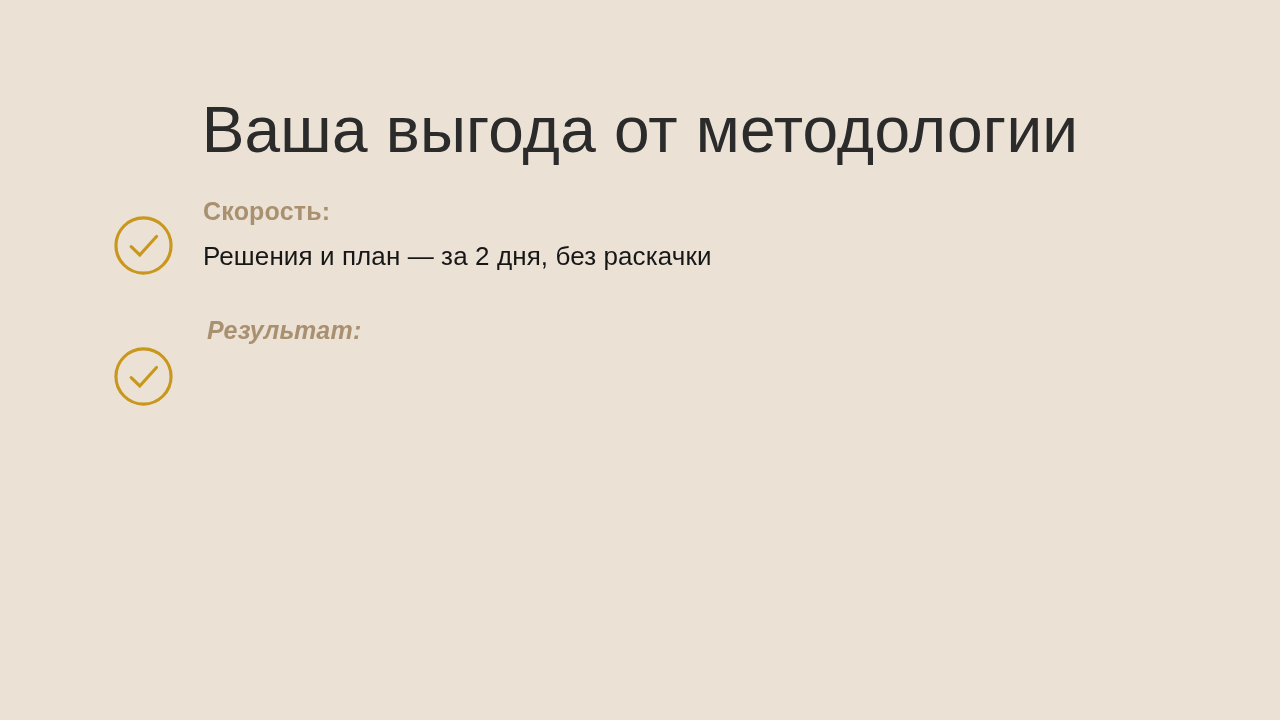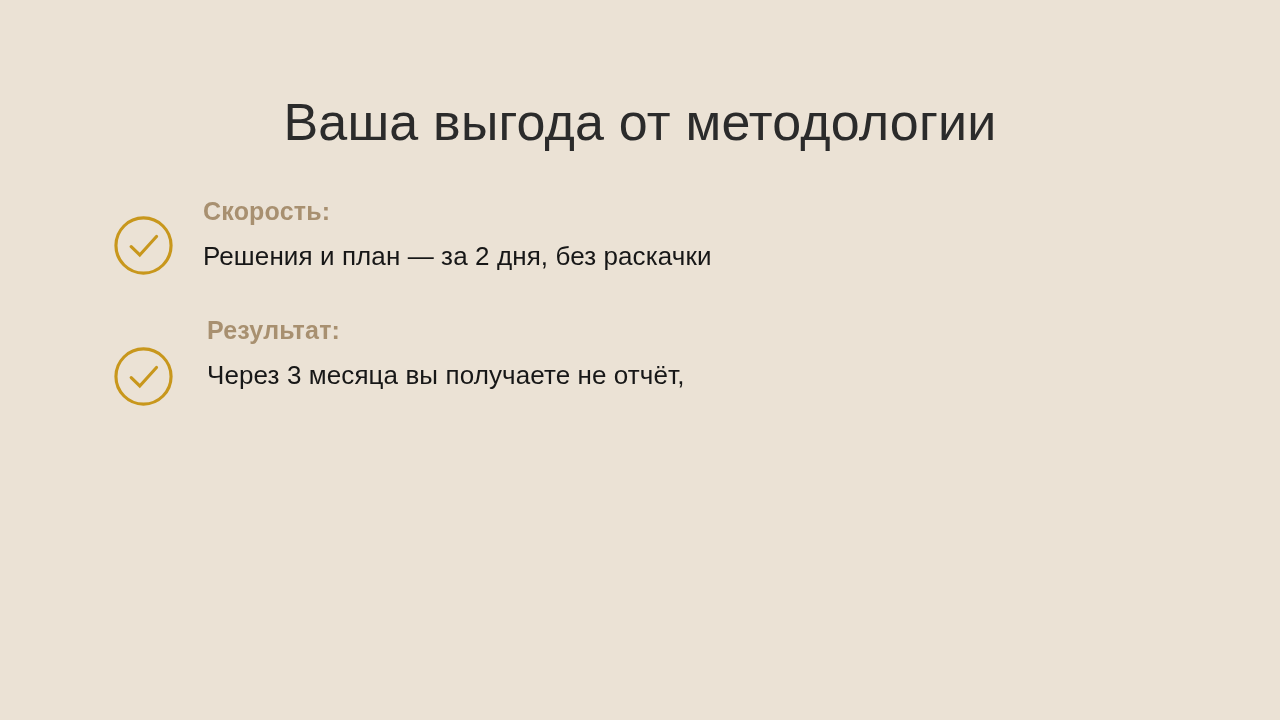--- a/index.html
+++ b/index.html
@@ -23,21 +23,21 @@
     box-sizing: border-box;
   }
 
   
   #slide-title {
     position: absolute;
     left: 0;
     top: 57px;
     width: 1280px;
     text-align: center;
-    font-size: 52px;
+    font-size: 64px;
     font-weight: 400;
     line-height: 60px;
     letter-spacing: 0.2px;
     color: #2b2b2b;
     white-space: nowrap;
   }
 
   
   #benefits {
     position: absolute;
@@ -47,21 +47,21 @@
   }
 
   .benefit-row {
     position: relative;
     display: flex;
     align-items: flex-start;
   }
 
   .benefit-row.row-0 { margin-top: 0px; }
   .benefit-row.row-1 { margin-top: 48px; }
-  .benefit-row.row-2 { margin-top: 38px; }
+  .benefit-row.row-2 { margin-top: 38px; font-style: italic; }
 
   .benefit-icon-cell {
     flex: 0 0 auto;
     width: 175px;
     display: flex;
     justify-content: flex-end;
     padding-right: 0px;
     box-sizing: border-box;
   }
 
@@ -137,19 +137,18 @@
     <div class="benefit-row row-2">
       <div class="benefit-icon-cell">
         <svg class="check-icon" viewBox="0 0 64 64">
           <circle cx="32" cy="32" r="28" fill="none" stroke="#C8971C" stroke-width="3.2"></circle>
           <path d="M19.5 33.2 L28.2 41.6 L45.2 22.8" fill="none" stroke="#C8971C" stroke-width="3.2" stroke-linecap="round" stroke-linejoin="miter"></path>
         </svg>
       </div>
       <div class="benefit-text-cell">
         <p class="benefit-label">Результат:</p>
         <p class="benefit-body">
-          <span class="body-line">Через 3 месяца вы получаете не отчёт,</span>
         </p>
       </div>
     </div>
 
   </div>
 </div>
 
 </body></html>

